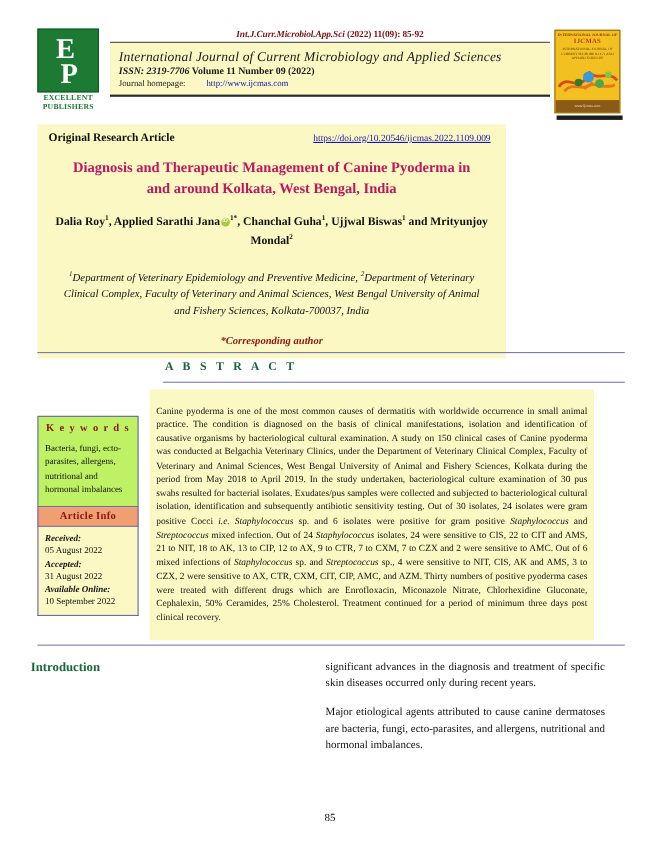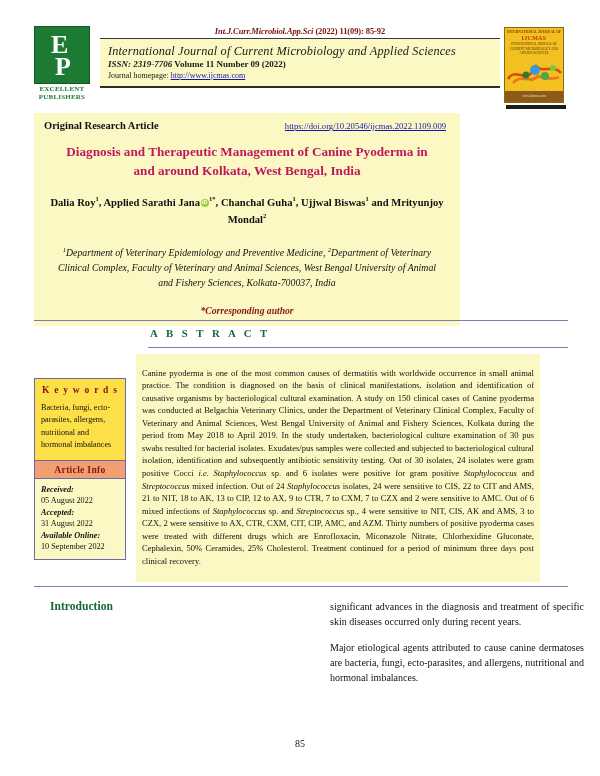--- a/index.html
+++ b/index.html
@@ -111,21 +111,21 @@
   }
   .jissn .it { font-style: italic; }
   .jhome {
     font-family: "Liberation Serif", serif;
     font-size: 8px;
     margin-top: 1px;
     line-height: 1.2;
   }
   .jhome a, .link {
     color: #1414b4;
-    text-decoration: underline;
+    margin-left: 17px;
   }
 
   .cover-box {
     position: absolute;
     right: 0;
     top: 1px;
     width: 64px;
     height: 82px;
   }
   .cover-img {
@@ -314,21 +314,21 @@
   }
 
   
   .side-col {
     width: 92px;
     flex: 0 0 92px;
     margin-right: 10px;
     padding-top: 24px;
   }
   .kw-box {
-    background: #fde047;
+    background: #bef264;
     border: 1px solid #6a6aa8;
     box-sizing: border-box;
     padding: 5px 6px 8px 6px;
   }
   .kw-title {
     font-family: "Liberation Serif", serif;
     font-weight: bold;
     font-size: 9.6px;
     color: #8a1414;
     letter-spacing: 1.2px;
@@ -396,25 +396,25 @@
   .abs-text i { font-style: italic; }
   .rule-bot {
     border-top: 1.7px solid #7b7bb5;
     width: 534px;
     margin-top: 4px;
   }
 
   
   .cols {
     position: absolute;
-    left: 50px;
+    left: 28px;
     top: 600px;
     width: 534px;
     display: flex;
-    gap: 26px;
+    gap: 14px;
   }
   .col { width: 254px; }
   .sec-head {
     font-family: "Liberation Serif", serif;
     font-weight: bold;
     font-size: 11.6px;
     color: #16683a;
     margin-bottom: 12px;
   }
   .para {

